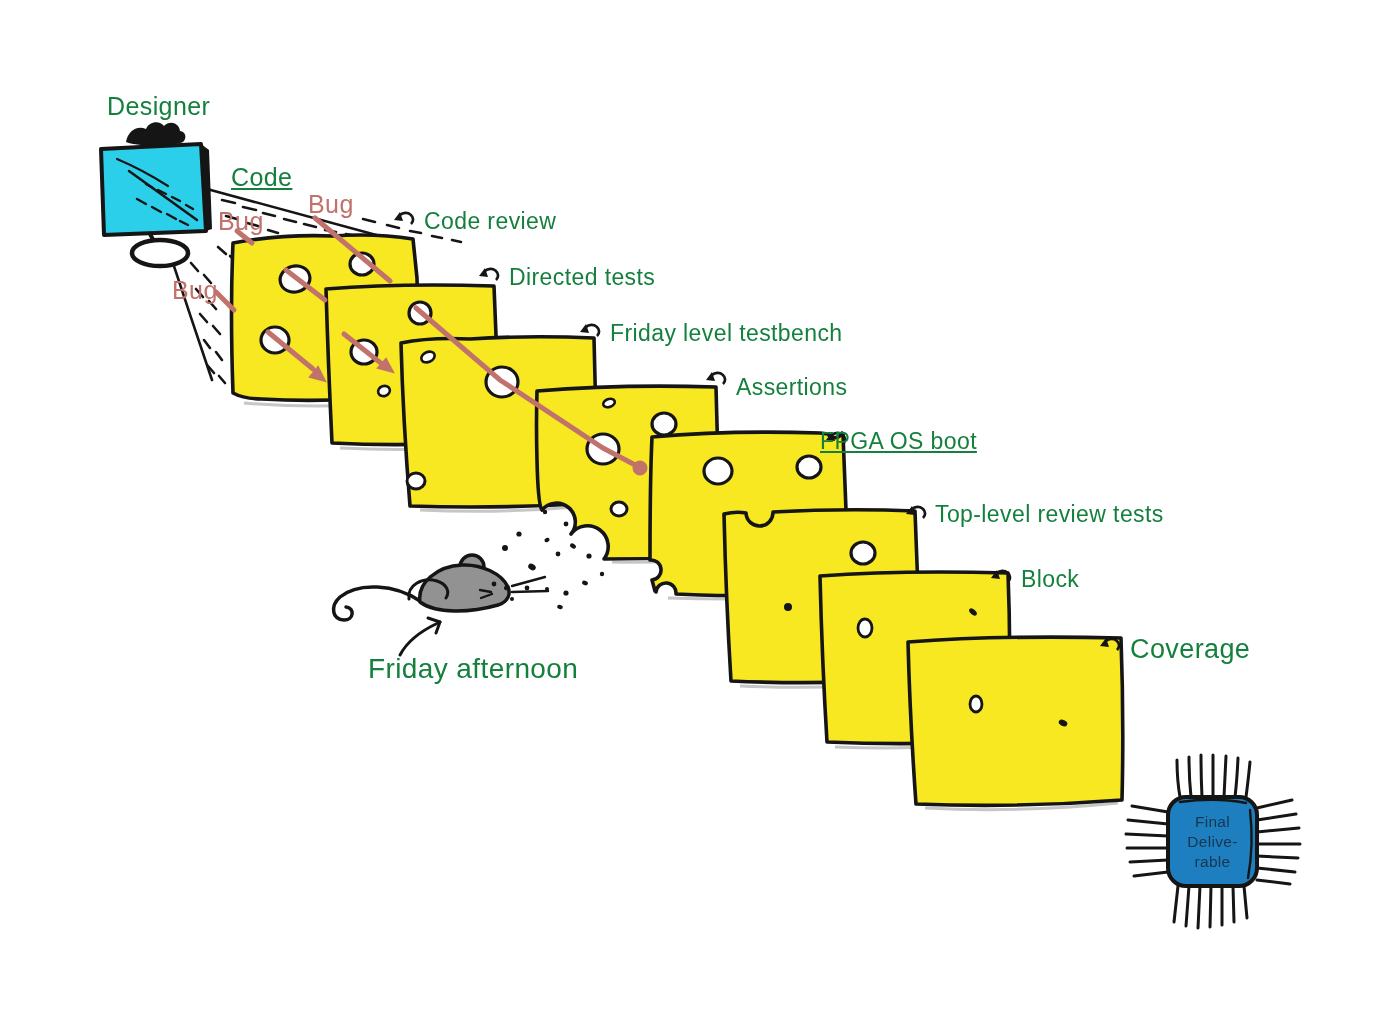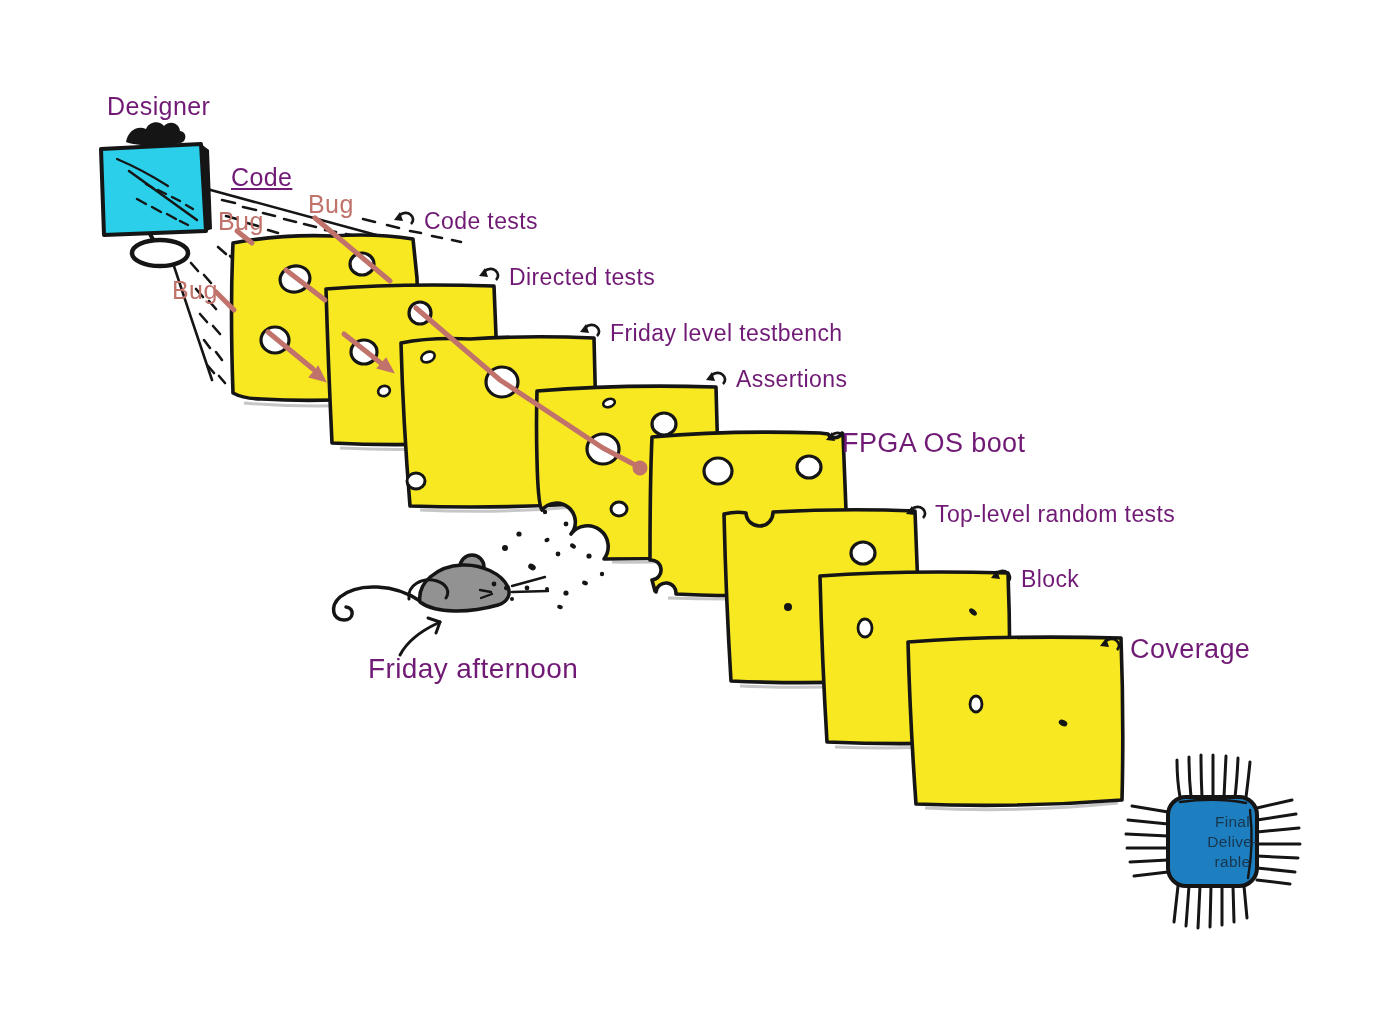--- a/index.html
+++ b/index.html
@@ -2,27 +2,27 @@
 <html><head>
 <meta charset="utf-8">
 <style>
   html,body{margin:0;padding:0;background:#fff;}
   .stage{
     position:relative;width:1400px;height:1026px;background:#fff;
     font-family:"Liberation Sans",sans-serif;overflow:hidden;
   }
   .stage svg{position:absolute;left:0;top:0;}
   .label{
-    position:absolute;color:#701a75;white-space:nowrap;
+    position:absolute;color:#15803d;white-space:nowrap;
     letter-spacing:.4px;line-height:1;
   }
   .bug-label{color:#c0726b;}
   .chip-text{
     position:absolute;text-align:center;color:#17364e;
-    line-height:1.3;letter-spacing:.3px;padding-left:20px;
+    line-height:1.3;letter-spacing:.3px;
   }
 </style>
 </head>
 <body>
 
 <div class="stage">
 
 <svg width="1400" height="1026" viewBox="0 0 1400 1026">
 
   <g stroke="#151515" fill="none" stroke-linecap="round">
@@ -288,26 +288,26 @@
 </svg>
 
 <div class="label" style="left:107px;top:94px;font-size:25px;">Designer</div>
 
 <div class="label" style="left:231px;top:165px;font-size:25px;text-decoration:underline;">Code</div>
 
 <div class="label bug-label" style="left:308px;top:192px;font-size:25px;">Bug</div>
 <div class="label bug-label" style="left:218px;top:209px;font-size:25px;">Bug</div>
 <div class="label bug-label" style="left:172px;top:278px;font-size:25px;">Bug</div>
 
-<div class="label" style="left:424px;top:210px;font-size:23px;">Code tests</div>
+<div class="label" style="left:424px;top:210px;font-size:23px;">Code review</div>
 <div class="label" style="left:509px;top:266px;font-size:23px;">Directed tests</div>
 <div class="label" style="left:610px;top:322px;font-size:23px;">Friday level testbench</div>
-<div class="label" style="left:736px;top:368px;font-size:23px;">Assertions</div>
-<div class="label" style="left:842px;top:430px;font-size:27px;">FPGA OS boot</div>
-<div class="label" style="left:935px;top:503px;font-size:23px;">Top-level random tests</div>
+<div class="label" style="left:736px;top:376px;font-size:23px;">Assertions</div>
+<div class="label" style="left:820px;top:430px;font-size:23px;text-decoration:underline;">FPGA OS boot</div>
+<div class="label" style="left:935px;top:503px;font-size:23px;">Top-level review tests</div>
 <div class="label" style="left:1021px;top:568px;font-size:23px;">Block</div>
 <div class="label" style="left:1130px;top:636px;font-size:27px;">Coverage</div>
 
 <div class="label" style="left:368px;top:655px;font-size:28px;">Friday afternoon</div>
 
 <div class="chip-text" style="left:1170px;top:812px;width:85px;font-size:15.5px;">
   <div>Final</div>
   <div>Delive-</div>
   <div>rable</div>
 </div>

